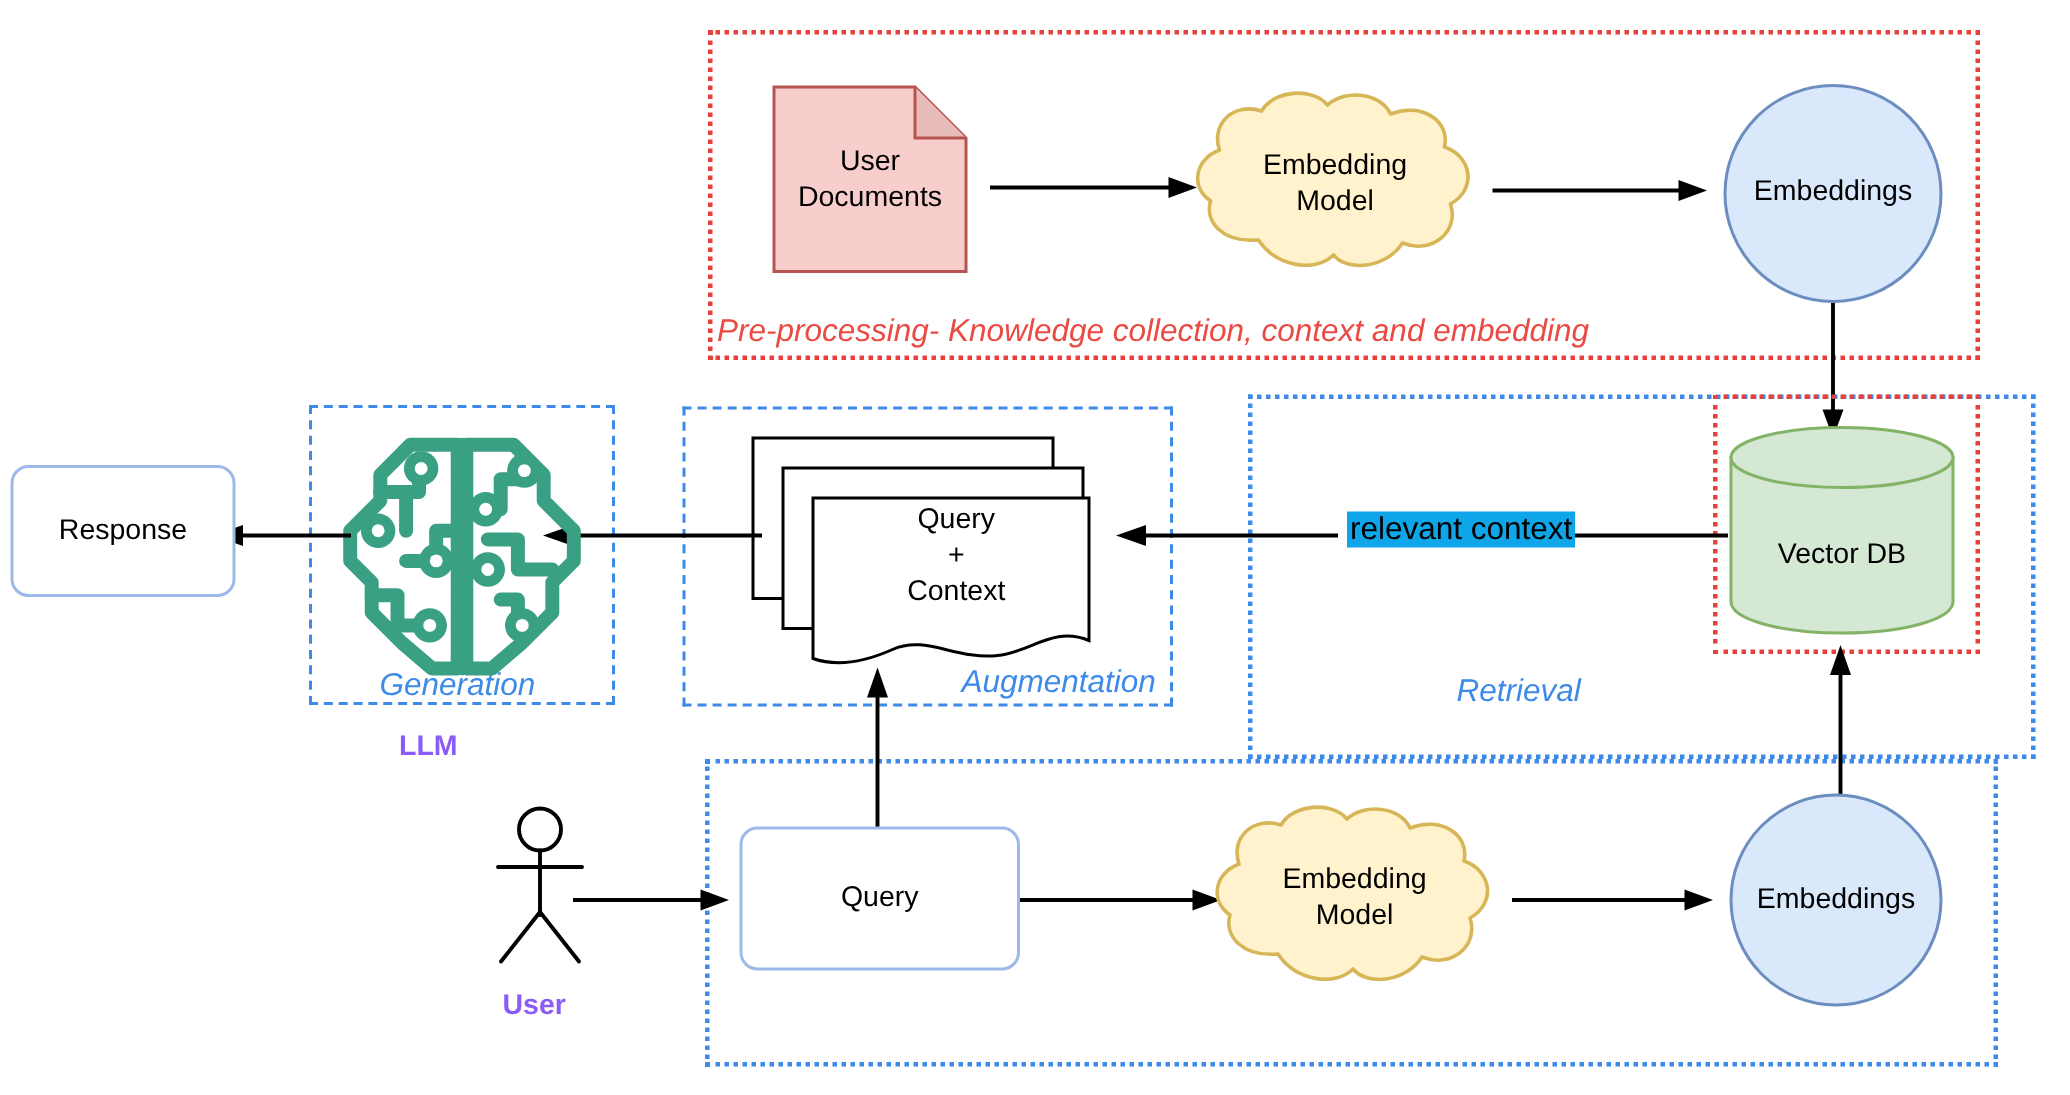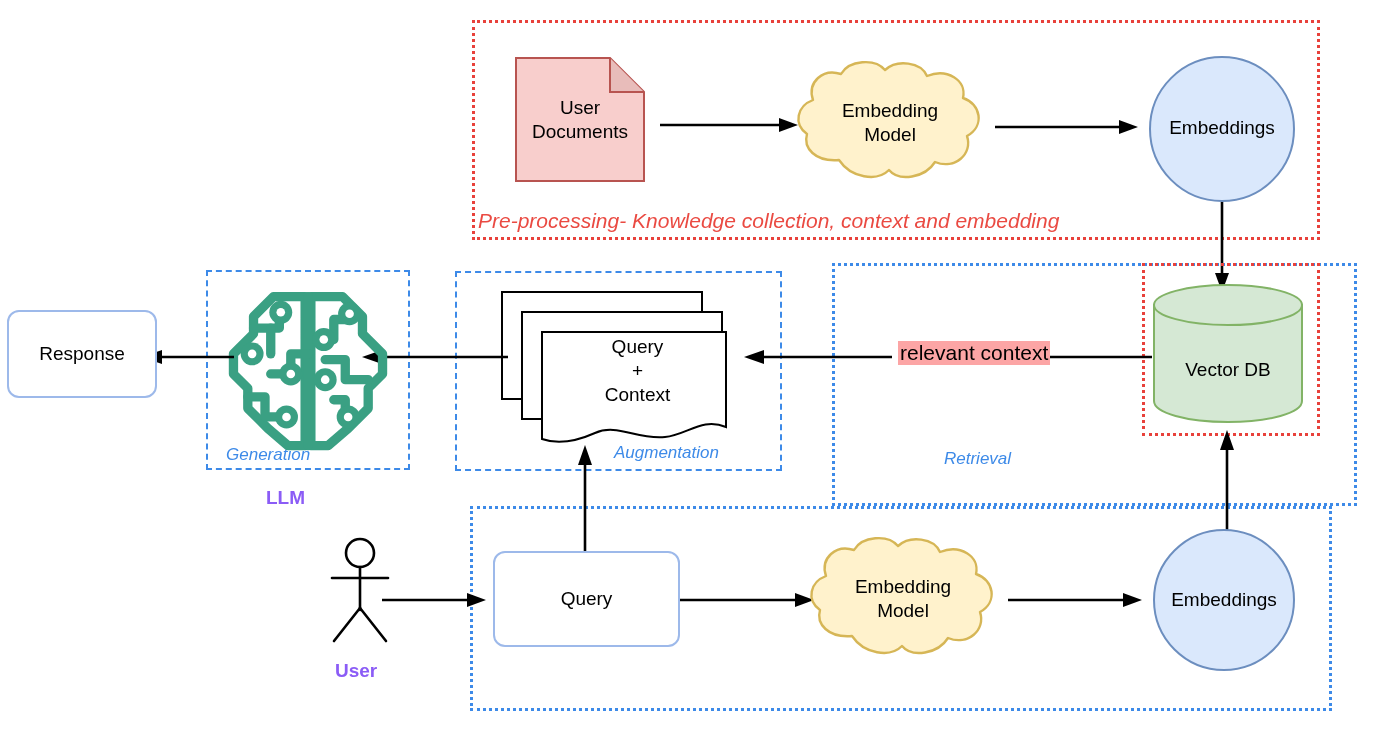--- a/index.html
+++ b/index.html
@@ -40,21 +40,22 @@
     font-style: italic;
     white-space: nowrap;
     line-height: 1;
   }
   .label-red {
     color: #ea4a42;
     font-size: 21px;
   }
   .label-blue {
     color: #3d8ae8;
-    font-size: 17px;
+    font-size: 21px;
+    margin-left: 27px;
   }
 
   
   .node-text {
     position: absolute;
     display: flex;
     align-items: center;
     justify-content: center;
     text-align: center;
     color: #000000;
@@ -75,21 +76,21 @@
     font-weight: bold;
     font-size: 19px;
     color: #8b5cf6;
     white-space: nowrap;
   }
   .plain-label {
     position: absolute;
     font-size: 21px;
     color: #000;
     white-space: nowrap;
-    background: #fca5a5;
+    background: #0ea5e9;
     padding: 0 2px;
   }
   svg { overflow: visible; }
 </style>
 </head>
 <body>
 
 <div id="canvas">
 
   <div class="group-box group-red" style="left:472px; top:20px; width:848px; height:220px;"></div>

